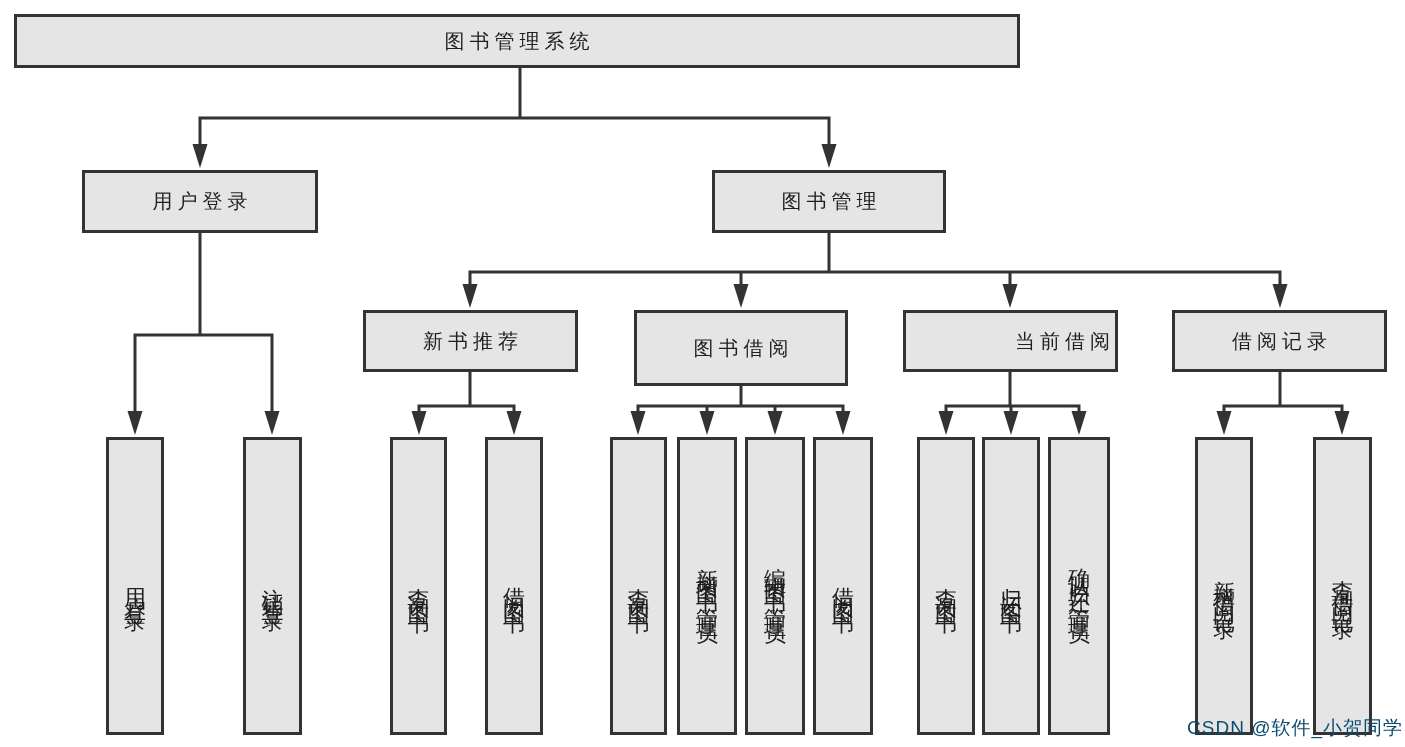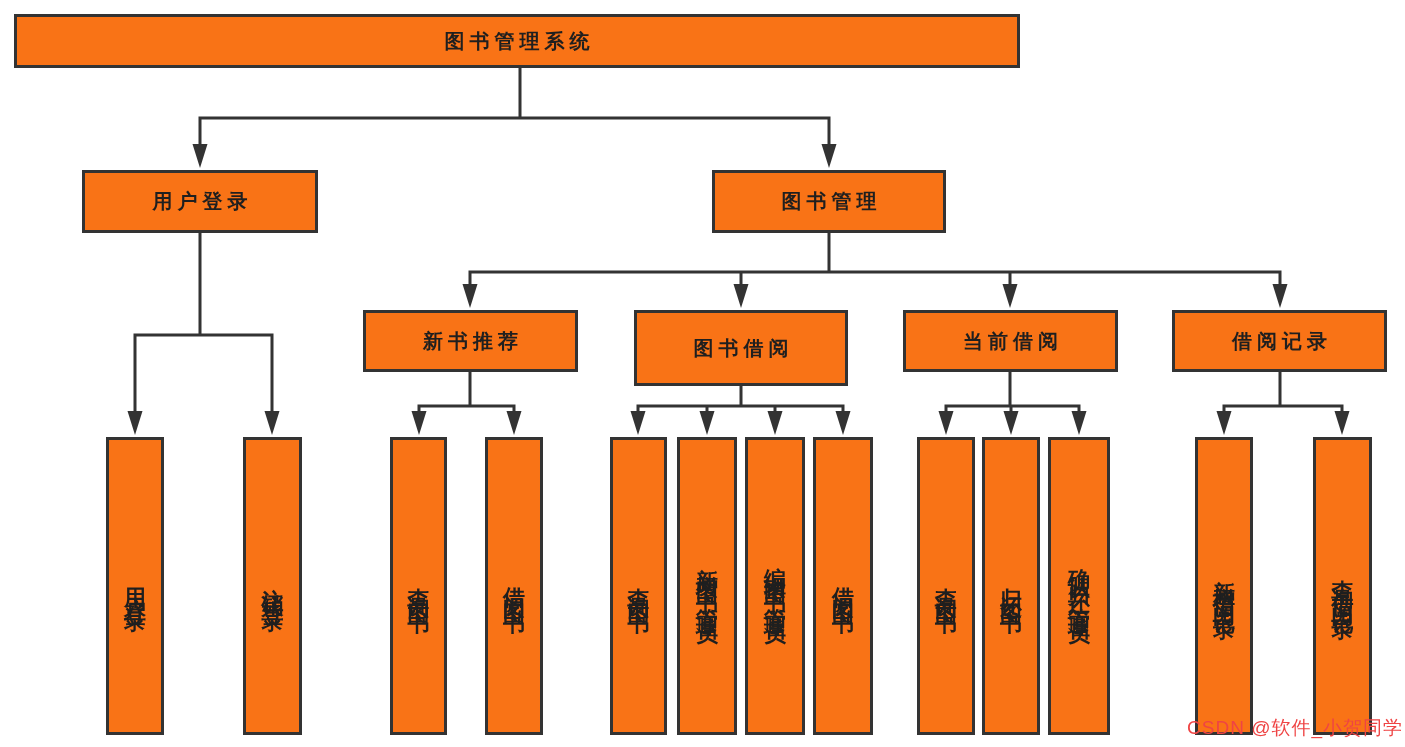--- a/index.html
+++ b/index.html
@@ -7,25 +7,24 @@
     position:relative;
     width:1405px;height:747px;
     background:#ffffff;
     font-family:"Liberation Sans","DejaVu Sans",sans-serif;
     overflow:hidden;
   }
   #connectors{position:absolute;left:0;top:0;z-index:0;}
   .box{
     position:absolute;
     box-sizing:border-box;
-    background:#f97316;
+    background:#e5e5e5;
     border:3px solid #333333;
     display:flex;align-items:center;justify-content:center;
     z-index:1;
-    font-weight:bold;
   }
   .hlabel{
     font-size:20px;
     letter-spacing:5px;
     text-indent:5px;
     color:#1f1f1f;
     white-space:nowrap;
   }
   .vlabel{
     writing-mode:vertical-rl;
@@ -34,42 +33,42 @@
     letter-spacing:8px;
     line-height:1;
     color:#1f1f1f;
   }
   
   .b-root {left:14px;  top:14px;  width:1006px; height:54px;}
   .b-l2-1 {left:82px;  top:170px; width:236px;  height:63px;}
   .b-l2-2 {left:712px; top:170px; width:234px;  height:63px;}
   .b-l3-1 {left:363px; top:310px; width:215px;  height:62px;}
   .b-l3-2 {left:634px; top:310px; width:214px;  height:76px;}
-  .b-l3-3 {left:903px; top:310px; width:215px;  height:62px;}
+  .b-l3-3 {left:903px; top:310px; width:215px;  height:62px;justify-content:flex-end;}
   .b-l3-4 {left:1172px;top:310px; width:215px;  height:62px;}
   .leaf   {top:437px; height:298px;}
   .lf-1  {left:106px;  width:58px;}
   .lf-2  {left:243px;  width:59px;}
   .lf-3  {left:390px;  width:57px;}
   .lf-4  {left:485px;  width:58px;}
   .lf-5  {left:610px;  width:57px;}
   .lf-6  {left:677px;  width:60px;}
   .lf-7  {left:745px;  width:60px;}
   .lf-8  {left:813px;  width:60px;}
   .lf-9  {left:917px;  width:58px;}
   .lf-10 {left:982px;  width:58px;}
   .lf-11 {left:1048px; width:62px;}
   .lf-12 {left:1195px; width:58px;}
   .lf-13 {left:1313px; width:59px;}
   .watermark{
     position:absolute;
     top:715px;right:2px;
     font-size:19px;
     letter-spacing:1px;
-    color:#ef4444;
+    color:#0c4a6e;
     z-index:2;
     white-space:nowrap;
   }
 </style>
 </head>
 <body>
 
 <div id="stage">
 
   <svg id="connectors" width="1405" height="747" viewBox="0 0 1405 747" aria-hidden="true">

